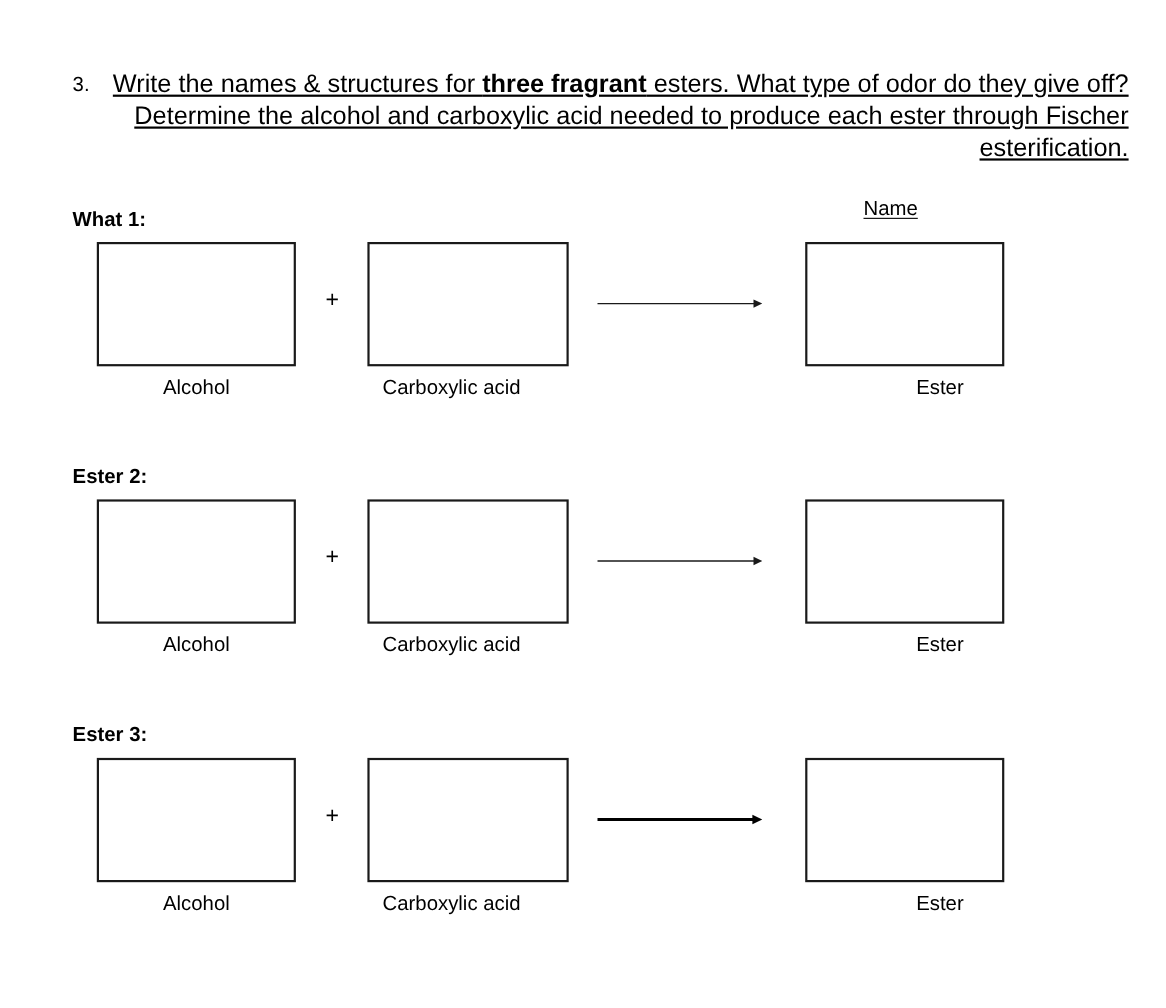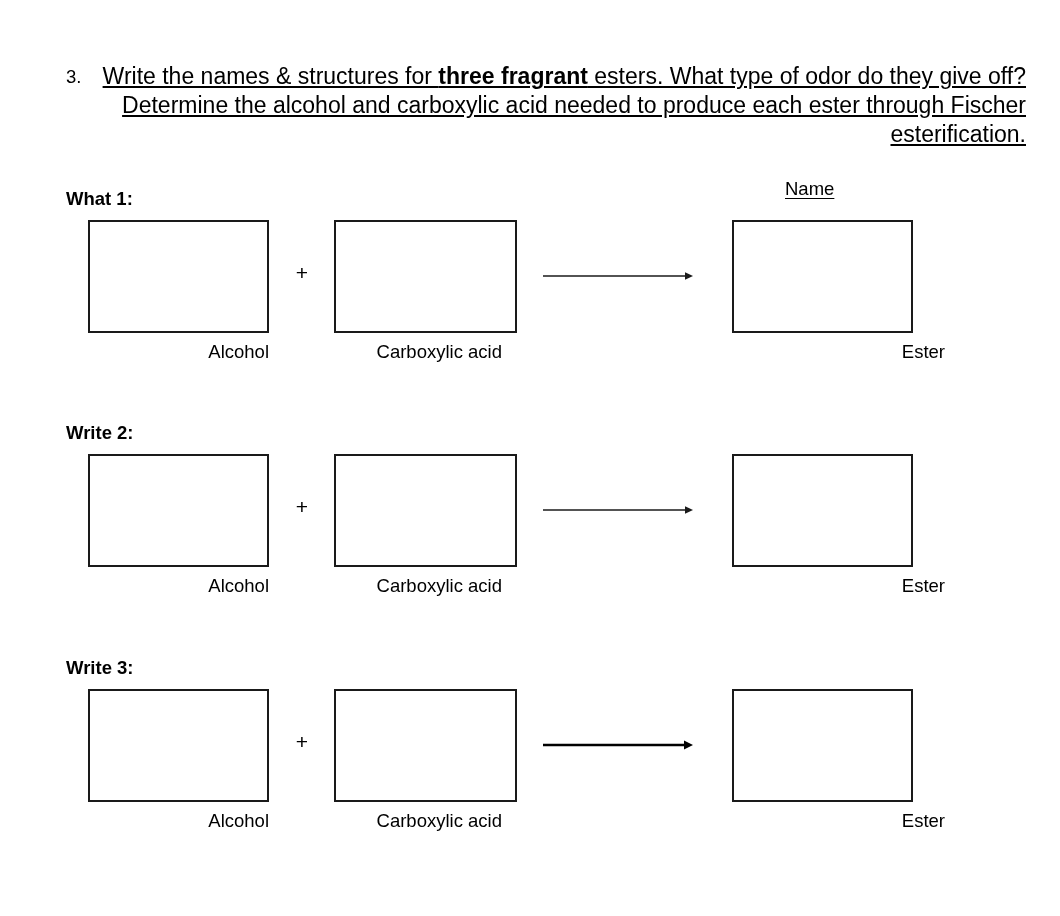--- a/index.html
+++ b/index.html
@@ -103,21 +103,21 @@
     left: 543px;
     top: 55px;
     width: 150px;
     height: 14px;
   }
 
   .box-label {
     position: absolute;
     top: 127px;
     font-size: 18.5px;
-    text-align: right;
+    text-align: center;
     white-space: nowrap;
   }
   .label-alcohol { left: 88px;  width: 181px; }
   .label-acid    { left: 319px; width: 183px; }
   .label-ester   { left: 764px; width: 181px; }
 
   
   #section-1 { top: 188px; }
   #section-2 { top: 422px; }
   #section-3 { top: 657px; }
@@ -151,21 +151,21 @@
 
     <div class="draw-box box-ester"></div>
 
     <div class="box-label label-alcohol">Alcohol</div>
     <div class="box-label label-acid">Carboxylic acid</div>
     <div class="box-label label-ester">Ester</div>
   </div>
 </div>
 
 <div class="ester-section" id="section-2">
-  <div class="ester-heading">Write 2:</div>
+  <div class="ester-heading">Ester 2:</div>
 
   <div class="row-canvas">
     <div class="draw-box box-alcohol"></div>
 
     <div class="plus-sign">+</div>
 
     <div class="draw-box box-acid"></div>
 
     <svg class="arrow" viewBox="0 0 150 14">
       <line x1="0" y1="7" x2="143" y2="7" stroke="#1a1a1a" stroke-width="1.3"></line>
@@ -174,21 +174,21 @@
 
     <div class="draw-box box-ester"></div>
 
     <div class="box-label label-alcohol">Alcohol</div>
     <div class="box-label label-acid">Carboxylic acid</div>
     <div class="box-label label-ester">Ester</div>
   </div>
 </div>
 
 <div class="ester-section" id="section-3">
-  <div class="ester-heading">Write 3:</div>
+  <div class="ester-heading">Ester 3:</div>
 
   <div class="row-canvas">
     <div class="draw-box box-alcohol"></div>
 
     <div class="plus-sign">+</div>
 
     <div class="draw-box box-acid"></div>
 
     <svg class="arrow" viewBox="0 0 150 14">
       <line x1="0" y1="7" x2="143" y2="7" stroke="#000000" stroke-width="2.6"></line>

